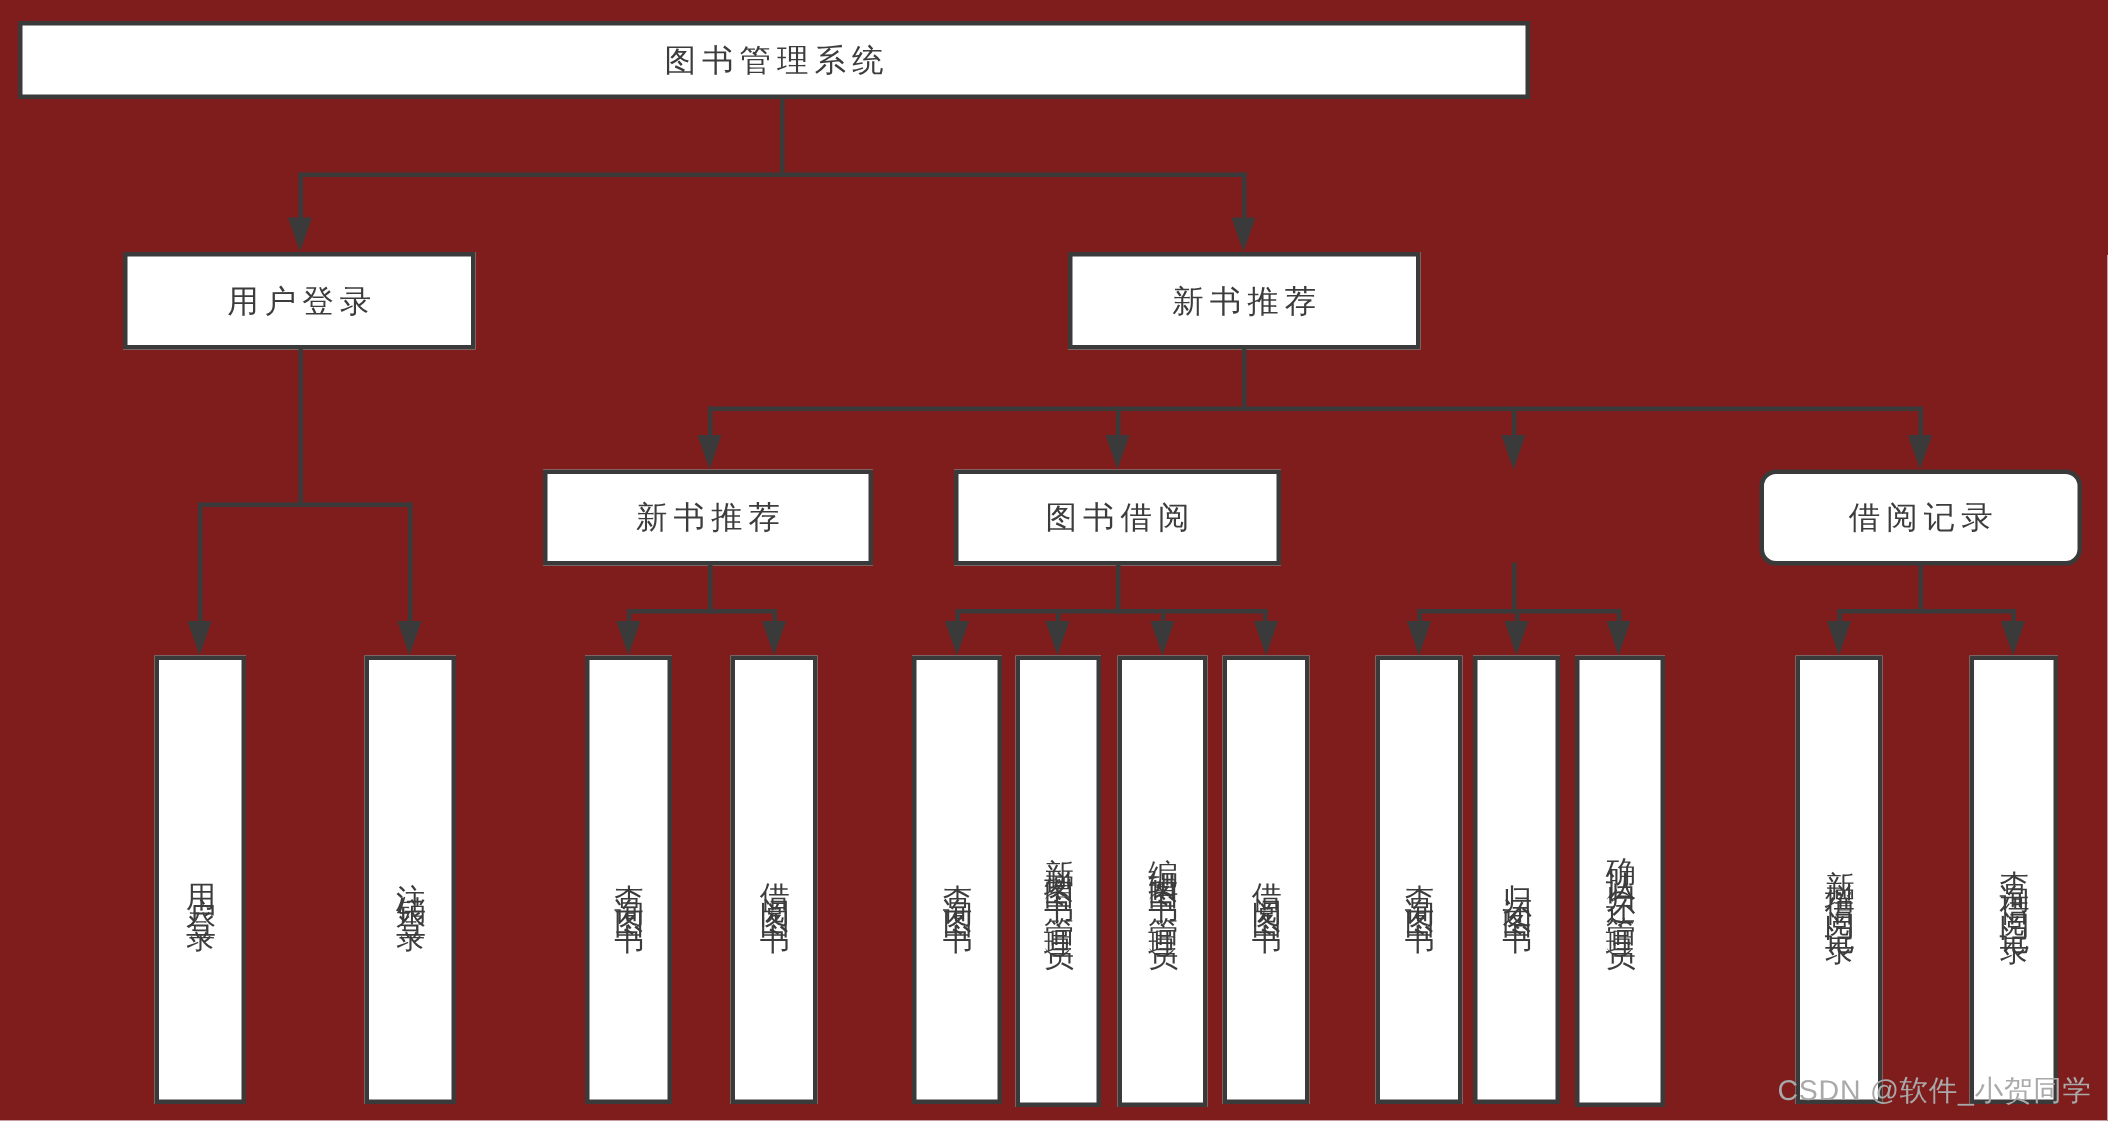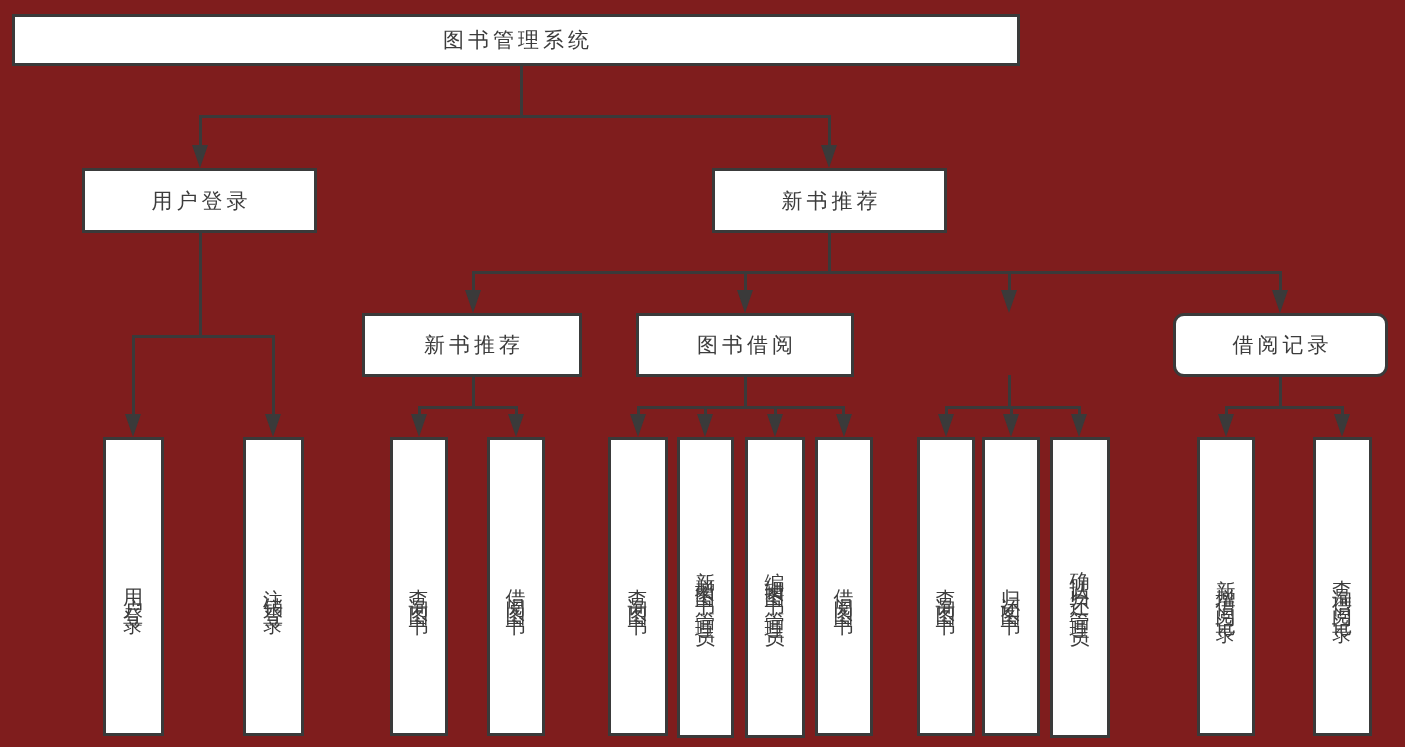--- a/index.html
+++ b/index.html
@@ -174,14 +174,15 @@
   <div class="arrow" style="left:1003px; top:414px;"></div>
   <div class="arrow" style="left:1071px; top:414px;"></div>
 
   <div class="vline" style="left:1279px; top:375px; height:34px;"></div>
   <div class="hline" style="left:1225px; top:406px; width:119px;"></div>
   <div class="vline" style="left:1225px; top:406px; height:14px;"></div>
   <div class="vline" style="left:1341px; top:406px; height:14px;"></div>
   <div class="arrow" style="left:1218px; top:414px;"></div>
   <div class="arrow" style="left:1334px; top:414px;"></div>
 
+  <div class="watermark">CSDN @软件_小贺同学</div>
 
 </div>
 
 </body></html>

